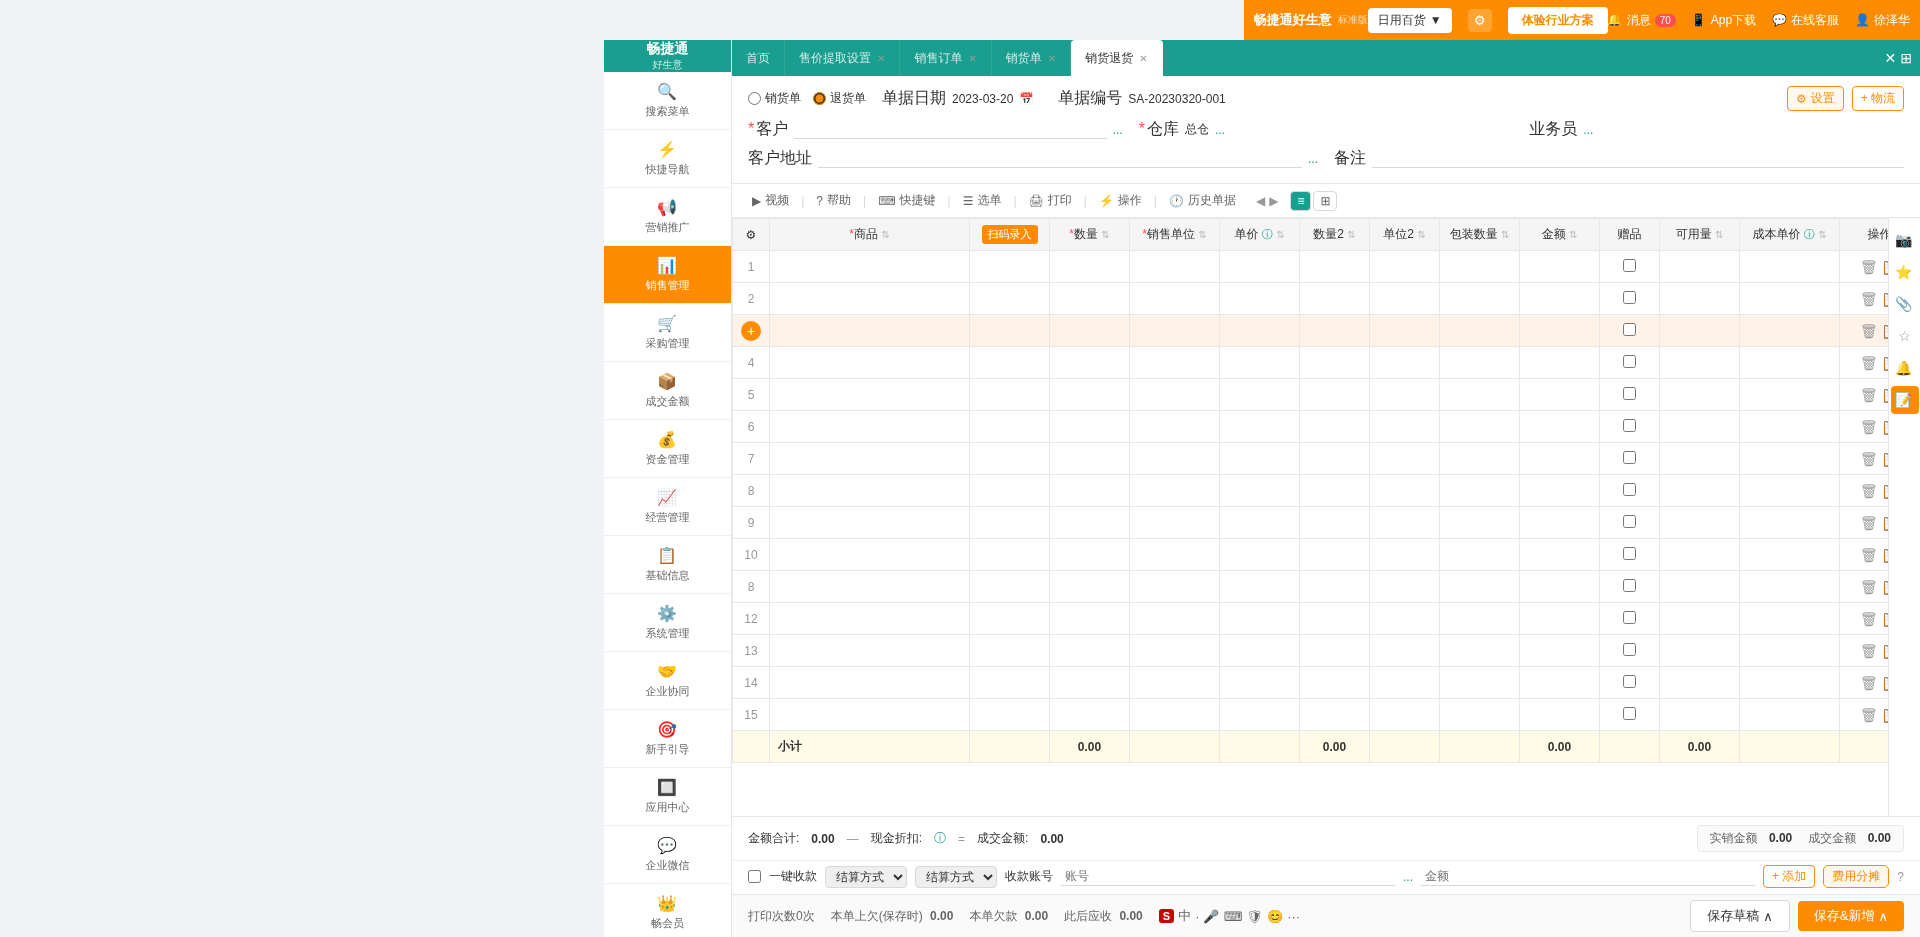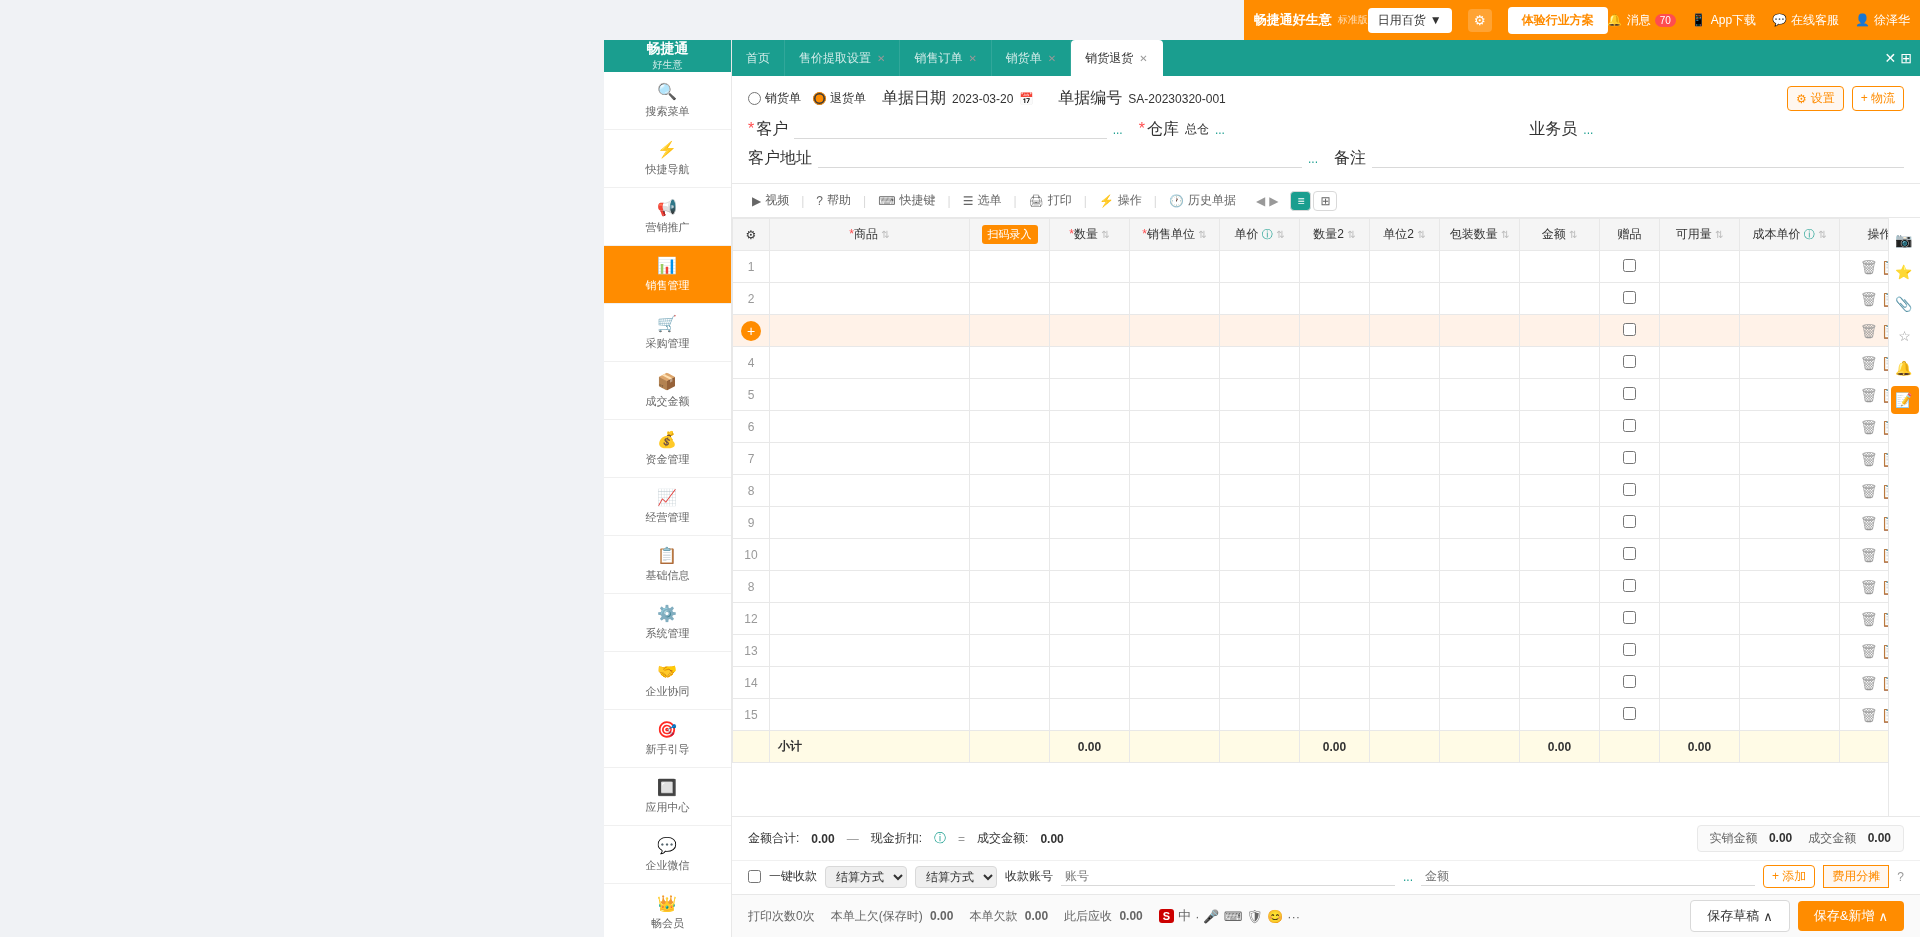--- a/index.html
+++ b/index.html
@@ -83,21 +83,21 @@
     .bottom-area { background: #fff; border-top: 1px solid #e8e8e8; }
     .amount-row { display: flex; align-items: center; gap: 12px; padding: 8px 16px; font-size: 12px; }
     .amount-label { color: #333; }
     .amount-value { color: #333; font-weight: bold; }
     .minus-icon { color: #999; }
     .equals-sign { color: #999; cursor: pointer; }
     .payment-row { display: flex; align-items: center; gap: 8px; padding: 4px 16px 6px; font-size: 12px; border-top: 1px solid #f0f0f0; }
     .payment-checkbox { accent-color: #ff8c00; }
     .payment-select { border: 1px solid #d9d9d9; border-radius: 4px; padding: 2px 6px; font-size: 12px; color: #333; }
     .add-btn { background: none; border: 1px solid #ff8c00; color: #ff8c00; border-radius: 4px; padding: 2px 8px; cursor: pointer; font-size: 12px; display: flex; align-items: center; gap: 2px; }
-    .fee-btn { background: #fff7f0; border: 1px solid #ff8c00; color: #ff8c00; border-radius: 0; padding: 2px 8px; cursor: pointer; font-size: 12px; }
+    .fee-btn { background: #fff7f0; border: 1px solid #ff8c00; color: #ff8c00; border-radius: 5px; padding: 2px 8px; cursor: pointer; font-size: 12px; }
 
     
     .status-bar { display: flex; align-items: center; justify-content: space-between; padding: 5px 16px; background: #fafafa; border-top: 1px solid #e8e8e8; font-size: 12px; color: #666; }
     .status-bar-left { display: flex; align-items: center; gap: 16px; }
     .status-bar-right { display: flex; align-items: center; gap: 8px; }
 
     
     .bottom-btns { display: flex; align-items: center; gap: 8px; }
     .btn-save-draft { background: #fff; border: 1px solid #d9d9d9; border-radius: 4px; padding: 6px 16px; font-size: 13px; color: #333; cursor: pointer; display: flex; align-items: center; gap: 4px; }
     .btn-save-new { background: #ff8c00; border: none; border-radius: 4px; padding: 6px 16px; font-size: 13px; color: #fff; cursor: pointer; display: flex; align-items: center; gap: 4px; }

